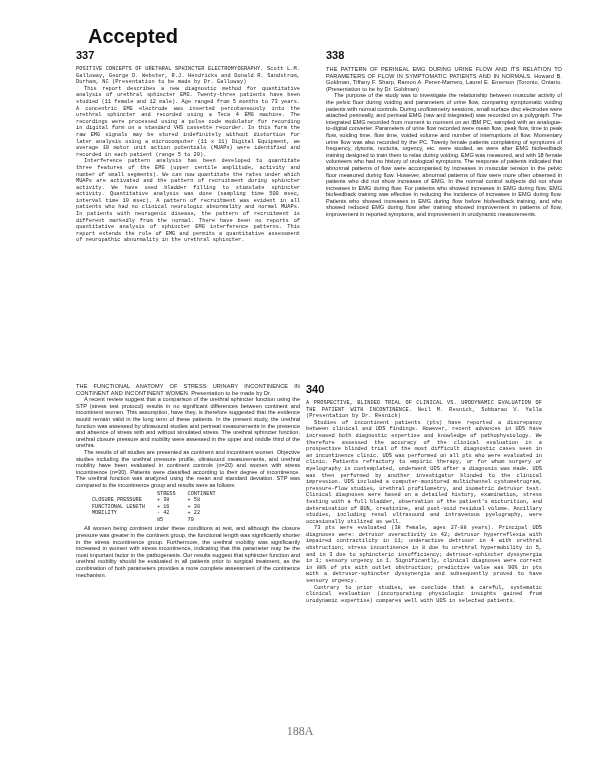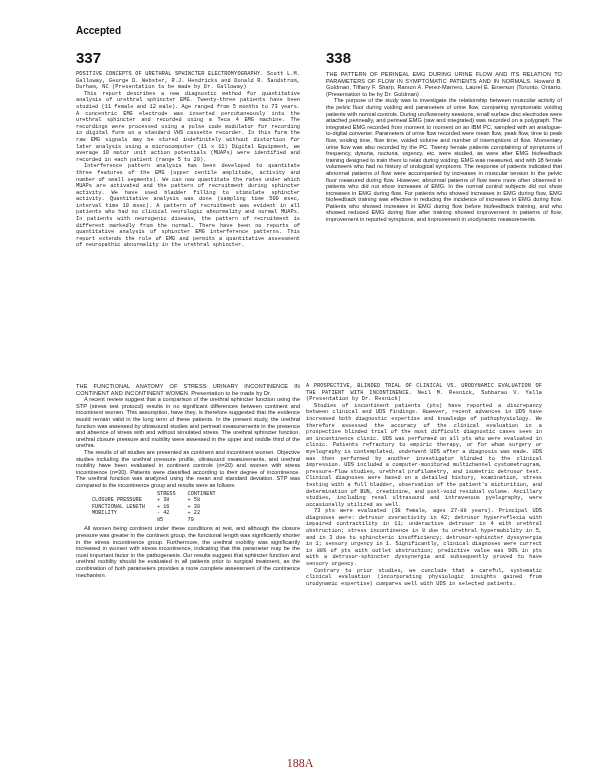--- a/index.html
+++ b/index.html
@@ -1,47 +1,47 @@
 <!DOCTYPE html>
 <html><head>
   <meta charset="utf-8">
   <style>
     html, body { margin: 0; padding: 0; background: #ffffff; }
     body {
       width: 600px; height: 775px; position: relative; overflow: hidden;
       font-family: "Liberation Sans", sans-serif; color: #111;
     }
     .section-title {
-      position: absolute; left: 76px; top: 25px;
-      font-family: "Liberation Sans", sans-serif; font-weight: bold; font-size: 10px;
+      position: absolute; left: 88px; top: 25px;
+      font-family: "Liberation Sans", sans-serif; font-weight: bold; font-size: 20px;
       margin: 0;
     }
     .abstract { position: absolute; width: 224px; }
     .abstract.right { width: 236px; }
     .num {
-      font-family: "Liberation Sans", sans-serif; font-weight: bold; font-size: 15px;
+      font-family: "Liberation Sans", sans-serif; font-weight: bold; font-size: 11px;
       margin: 0 0 5px 0;
     }
     .title {
       font-family: "Liberation Mono", monospace; font-size: 5.3px; line-height: 6.6px;
       text-align: justify; margin: 0; letter-spacing: 0.1px; color: #222;
     }
     .para {
       font-family: "Liberation Mono", monospace; font-size: 5.3px; line-height: 6.6px;
       text-align: justify; margin: 0; text-indent: 8px; color: #222;
     }
     .sans .title, .sans .para { font-family: "Liberation Sans", sans-serif; font-size: 5.6px; }
     table.data {
       font-family: "Liberation Mono", monospace; font-size: 5.2px; line-height: 6.6px;
       border-collapse: collapse; margin: 2px 0 2px 10px; color: #222;
     }
     table.data td, table.data th { padding: 0 6px; font-weight: normal; text-align: left; }
     .page-number {
       position: absolute; left: 0; width: 600px; top: 724px; text-align: center;
-      font-family: "Liberation Serif", serif; font-size: 12px; color: #7f1d1d; margin-top: 32px;
+      font-family: "Liberation Serif", serif; font-size: 12px; color: #737373;
     }
   </style>
 </head>
 <body>
 
 <h1 class="section-title">Accepted</h1>
 
 <div class="abstract" style="left:76px; top:49px;">
   <h2 class="num">337</h2>
   <p class="title">POSITIVE CONCEPTS OF URETHRAL SPHINCTER ELECTROMYOGRAPHY. Scott L.M. Galloway, George D. Webster, R.J. Hendricks and Donald R. Sandstrom, Durham, NC (Presentation to be made by Dr. Galloway)</p>
@@ -85,19 +85,20 @@
       <td></td>
       <td>85</td>
       <td>79</td>
     </tr>
   </tbody>
     </table>
   <p class="para">All women being continent under these conditions at rest, and although the closure pressure was greater in the continent group, the functional length was significantly shorter in the stress incontinence group. Furthermore, the urethral mobility was significantly increased in women with stress incontinence, indicating that this parameter may be the most important factor in the pathogenesis. Our results suggest that sphincter function and urethral mobility should be evaluated in all patients prior to surgical treatment, as the combination of both parameters provides a more complete assessment of the continence mechanism.</p>
 </div>
 
 <div class="abstract right" style="left:306px; top:383px;">
+  <h2 class="num">340</h2>
   <p class="title">A PROSPECTIVE, BLINDED TRIAL OF CLINICAL VS. URODYNAMIC EVALUATION OF THE PATIENT WITH INCONTINENCE. Neil M. Resnick, Subbarao V. Yalla (Presentation by Dr. Resnick)</p>
   <p class="para">Studies of incontinent patients (pts) have reported a discrepancy between clinical and UDS findings. However, recent advances in UDS have increased both diagnostic expertise and knowledge of pathophysiology. We therefore assessed the accuracy of the clinical evaluation in a prospective blinded trial of the most difficult diagnostic cases seen in an incontinence clinic. UDS was performed on all pts who were evaluated in clinic. Patients refractory to empiric therapy, or for whom surgery or myelography is contemplated, underwent UDS after a diagnosis was made. UDS was then performed by another investigator blinded to the clinical impression. UDS included a computer-monitored multichannel cystometrogram, pressure-flow studies, urethral profilometry, and isometric detrusor test. Clinical diagnoses were based on a detailed history, examination, stress testing with a full bladder, observation of the patient's micturition, and determination of BUN, creatinine, and post-void residual volume. Ancillary studies, including renal ultrasound and intravenous pyelography, were occasionally utilized as well.</p>
   <p class="para">73 pts were evaluated (38 female, ages 27-88 years). Principal UDS diagnoses were: detrusor overactivity in 42; detrusor hyperreflexia with impaired contractility in 11; underactive detrusor in 4 with urethral obstruction; stress incontinence in 8 due to urethral hypermobility in 5, and in 3 due to sphincteric insufficiency; detrusor-sphincter dyssynergia in 1; sensory urgency in 1. Significantly, clinical diagnoses were correct in 88% of pts with outlet obstruction; predictive value was 90% in pts with a detrusor-sphincter dyssynergia and subsequently proved to have sensory urgency.</p>
   <p class="para">Contrary to prior studies, we conclude that a careful, systematic clinical evaluation (incorporating physiologic insights gained from urodynamic expertise) compares well with UDS in selected patients.</p>
 </div>
 
 <div class="page-number">188A</div>
 
 </body></html>

